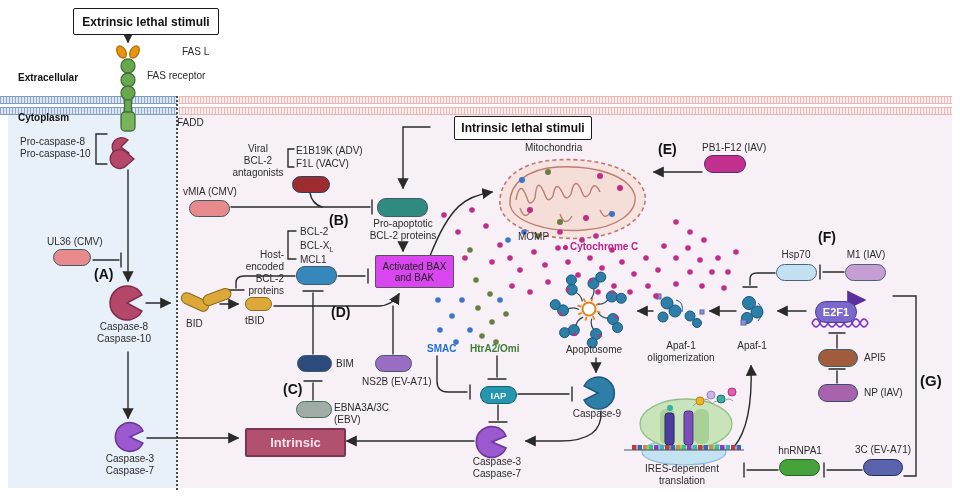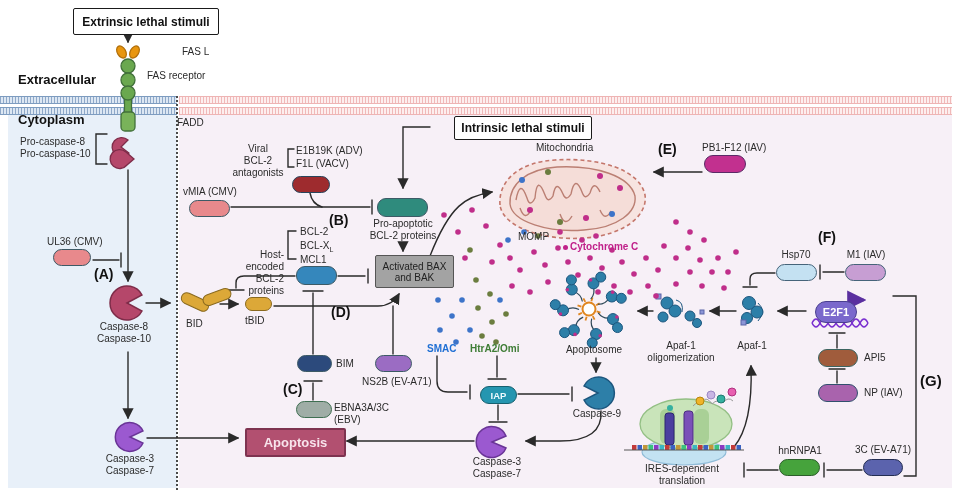--- a/index.html
+++ b/index.html
@@ -10,25 +10,25 @@
   #panel-right{left:179px;top:114px;width:776px;height:374px;background:#f7f0f7;}
   .mem{position:absolute;height:6px;border-top:1.5px solid;border-bottom:1.5px solid;}
   .memL{border-color:#7d9cc0;background:repeating-linear-gradient(90deg,#8fa8c8 0 1px,#dce7f3 1px 3px);}
   .memR{border-color:#eeb4b4;background:repeating-linear-gradient(90deg,#f0b9b9 0 1px,#fdeeee 1px 3px);}
   #divider{position:absolute;left:176px;top:96px;height:394px;width:0;border-left:2px dotted #4a4a4a;}
   svg{position:absolute;left:0;top:0;z-index:2;}
   .lbl{position:absolute;z-index:3;font-size:10px;line-height:1.2;color:#2b2b2b;white-space:pre-line;}
   .cc{transform:translateX(-50%);text-align:center;}
   .rt{text-align:right;}
   .letter{font-size:14px;font-weight:bold;color:#111;}
-  .bigzone{font-size:13px;font-weight:bold;color:#111;}
+  .bigzone{font-size:10px;font-weight:bold;color:#111;}
   .stimulus{position:absolute;z-index:3;background:#fff;border:1.8px solid #1a1a1a;border-radius:2px;
             display:flex;align-items:center;justify-content:center;font-size:12px;font-weight:bold;color:#111;}
   .pill{position:absolute;z-index:3;border-radius:9px;border:1.6px solid #3d5a66;box-sizing:border-box;}
-  #bax-box{position:absolute;z-index:3;background:#a3a3a3;border:1.3px solid #555;border-radius:2px;
+  #bax-box{position:absolute;z-index:3;background:#d946ef;border:1.3px solid #555;border-radius:2px;
            display:flex;align-items:center;justify-content:center;text-align:center;font-size:10px;color:#222;white-space:pre-line;}
   #apoptosis-box{position:absolute;z-index:3;background:#b25070;border:2px solid #7e3350;border-radius:2px;
            display:flex;align-items:center;justify-content:center;font-size:13px;font-weight:bold;color:#f8e4ec;}
   #iap-pill{display:flex;align-items:center;justify-content:center;font-size:9.5px;font-weight:bold;color:#eefafe;}
   #e2f1-oval{position:absolute;z-index:3;border-radius:11px;background:#7a68cc;border:1.5px solid #4a3f8f;
            display:flex;align-items:center;justify-content:center;font-size:11px;font-weight:bold;color:#fff;}
   .cytc{color:#c0218a;font-weight:bold;}
   .cytc::before{content:"";display:inline-block;width:5px;height:5px;border-radius:50%;background:#c0218a;margin-right:2px;vertical-align:middle;}
   .smac{color:#1f6fd4;font-weight:bold;}
   .htra{color:#3e7d35;font-weight:bold;}
@@ -329,21 +329,21 @@
 
   <div class="stimulus" style="left:73px;top:8px;width:144px;height:25px;">
       <span>Extrinsic lethal stimuli</span>
     </div>
   <div class="stimulus" style="left:454px;top:116px;width:136px;height:22px;">
       <span>Intrinsic lethal stimuli</span>
     </div>
   <div id="bax-box" style="left:375px;top:255px;width:77px;height:31px;">Activated BAX
 and BAK</div>
   <div id="apoptosis-box" style="left:245px;top:428px;width:97px;height:25px;">
-      <span>Apoptosis</span>
+      <span>Intrinsic</span>
     </div>
 
   <div class="pill" style="left:53px;top:249px;width:38px;height:17px;background:#e8898c;"></div>
   <div class="pill" style="left:189px;top:200px;width:41px;height:17px;background:#e8898c;"></div>
   <div class="pill" style="left:292px;top:176px;width:38px;height:17px;background:#9e2b2e;border-color:#27455c;"></div>
   <div class="pill" style="left:377px;top:198px;width:51px;height:19px;background:#2f8b7d;"></div>
   <div class="pill" style="left:296px;top:266px;width:41px;height:19px;background:#3587bc;"></div>
   <div class="pill" style="left:180px;top:296px;width:30px;height:12px;background:#dca838;border-color:#8a6a1f;transform:rotate(25deg);"></div>
   <div class="pill" style="left:202px;top:291px;width:30px;height:12px;background:#dca838;border-color:#8a6a1f;transform:rotate(-20deg);"></div>
   <div class="pill" style="left:245px;top:297px;width:27px;height:14px;background:#dca838;border-color:#8a6a1f;"></div>
@@ -390,21 +390,21 @@
   <div class="lbl" style="left:300px;top:240px;"><span>BCL-X</span><sub>L</sub></div>
   <div class="lbl" style="left:300px;top:254px;">MCL1</div>
   <div class="lbl letter" style="left:331px;top:304px;">(D)</div>
   <div class="lbl" style="left:336px;top:358px;">BIM</div>
   <div class="lbl letter" style="left:283px;top:381px;">(C)</div>
   <div class="lbl" style="left:334px;top:402px;">EBNA3A/3C
 (EBV)</div>
   <div class="lbl" style="left:362px;top:376px;">NS2B (EV-A71)</div>
   <div class="lbl cc" style="left:403px;top:218px;">Pro-apoptotic
 BCL-2 proteins</div>
-  <div class="lbl" style="left:536px;top:142px;">Mitochondria</div>
+  <div class="lbl" style="left:525px;top:142px;">Mitochondria</div>
   <div class="lbl" style="left:518px;top:231px;">MOMP</div>
   <div class="lbl cytc" style="left:563px;top:241px;">Cytochrome C</div>
   <div class="lbl letter" style="left:658px;top:141px;">(E)</div>
   <div class="lbl" style="left:702px;top:142px;">PB1-F12 (IAV)</div>
   <div class="lbl smac" style="left:427px;top:343px;">SMAC</div>
   <div class="lbl htra" style="left:470px;top:343px;">HtrA2/Omi</div>
   <div class="lbl cc" style="left:597px;top:408px;">Caspase-9</div>
   <div class="lbl cc" style="left:594px;top:344px;">Apoptosome</div>
   <div class="lbl cc" style="left:681px;top:340px;">Apaf-1
 oligomerization</div>

